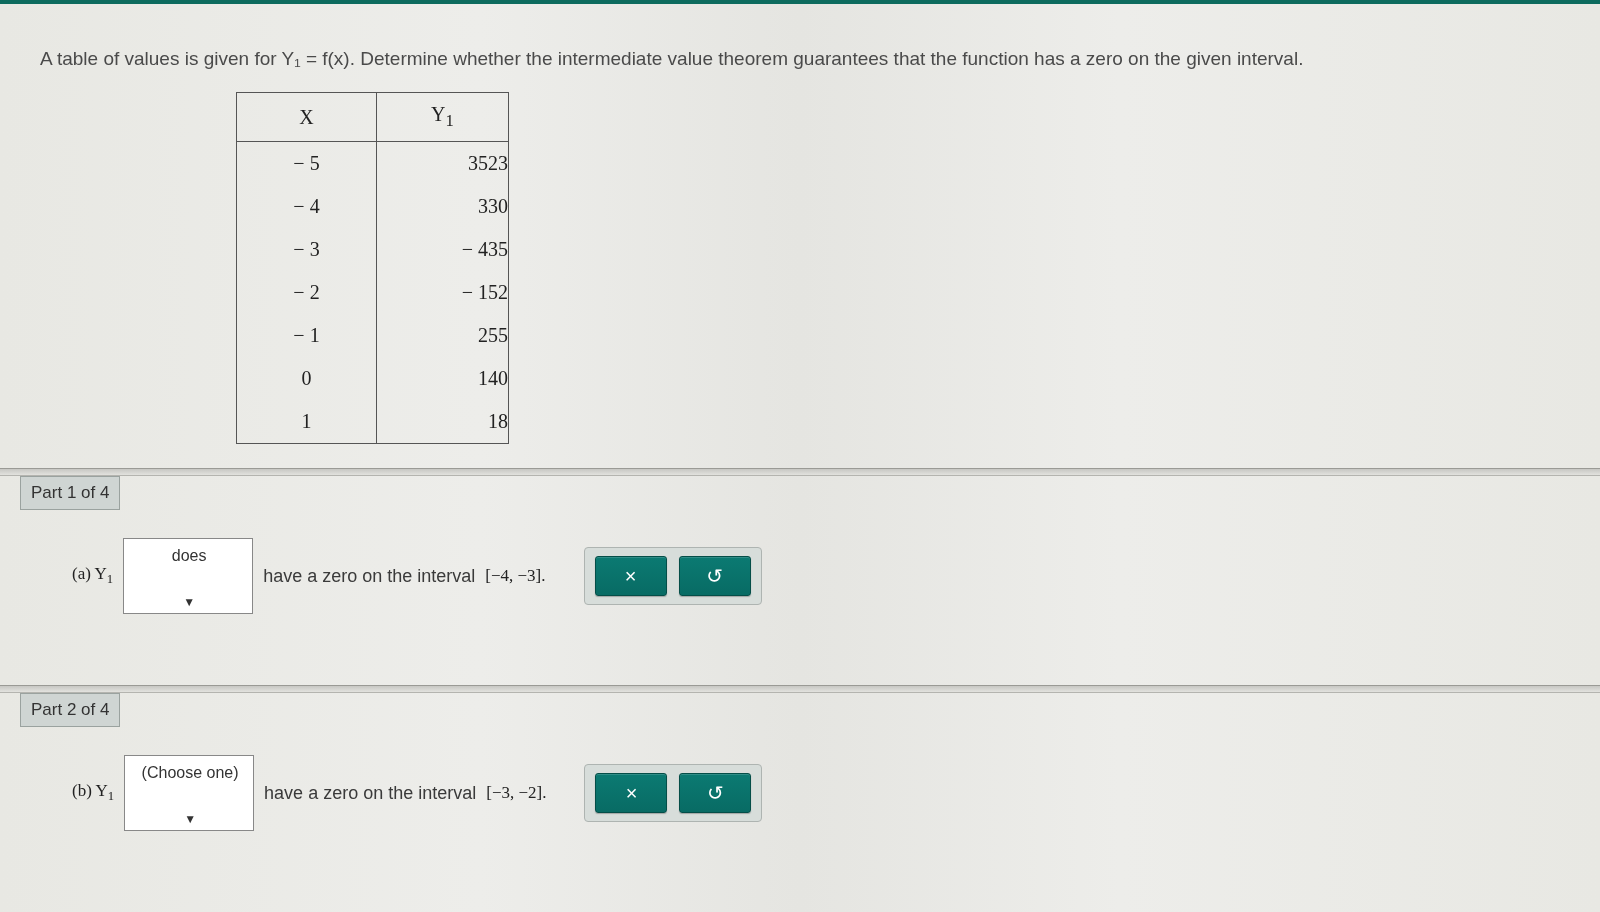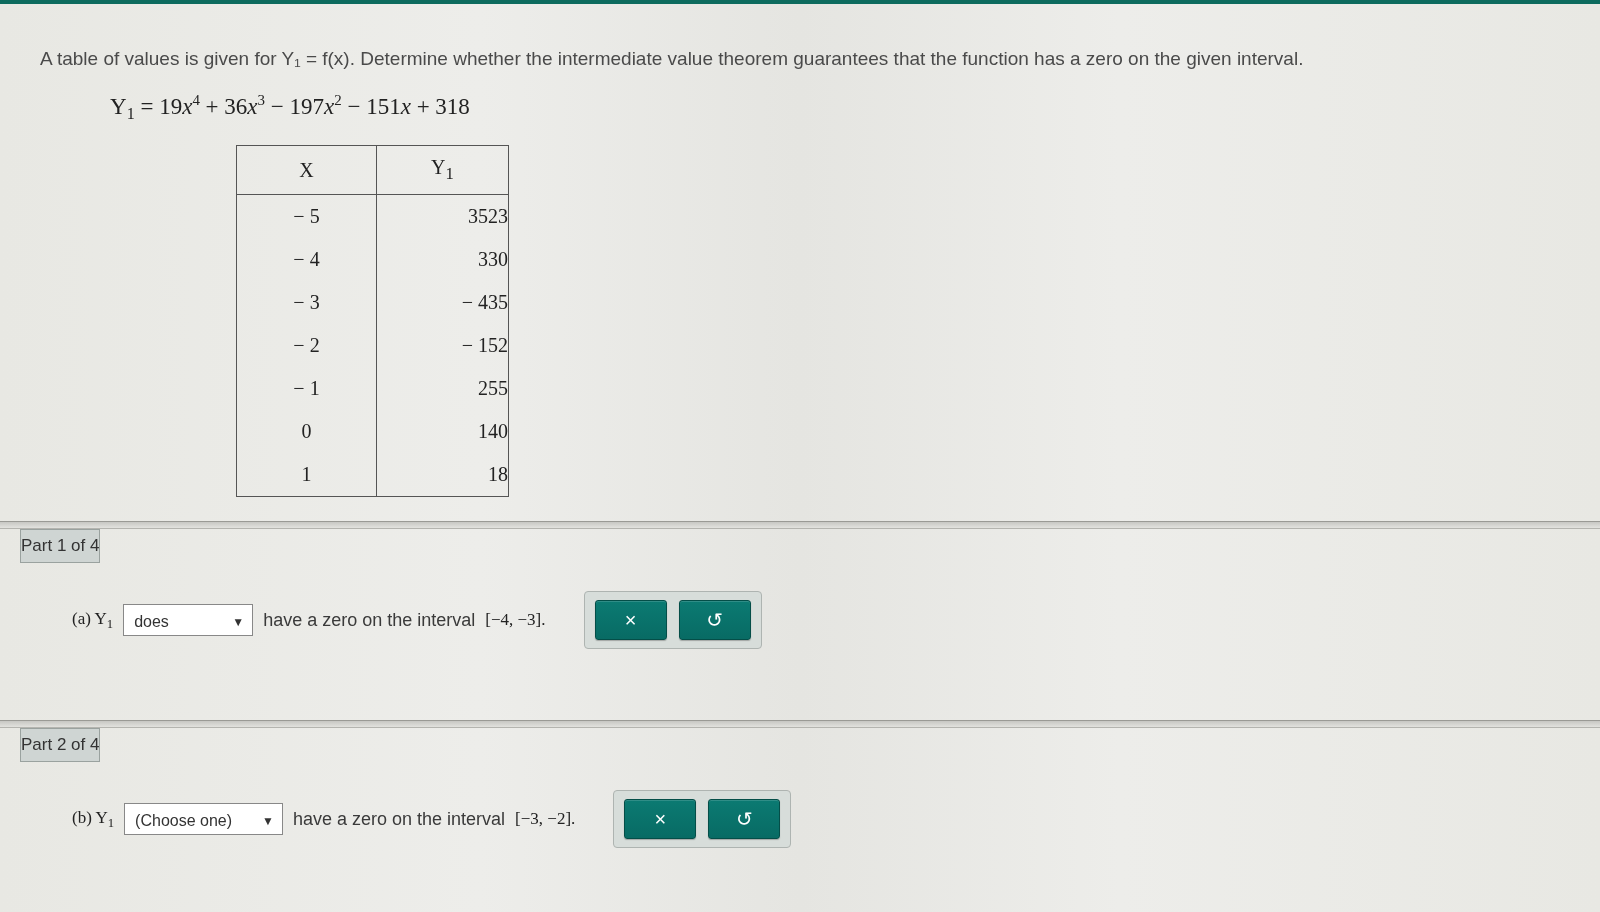--- a/index.html
+++ b/index.html
@@ -59,21 +59,21 @@
   table.data thead th { border-bottom: 1px solid #555; }
   table.data tbody td { border-top: none; border-bottom: none; }
   table.data tbody tr:last-child td { border-bottom: 1px solid #555; }
   table.data tbody td.col-x { border-right: 1px solid #555; }
   table.data tbody td.col-y { border-left: none; text-align: right; }
 
   .part-band {
     background: #cfd5d3;
     border: 1px solid #9aa29f;
     margin: 0 20px 0 20px;
-    padding: 6px 0;
+    padding: 6px 10px;
     font-size: 17px;
     color: #333;
     display: inline-block;
     border-radius: 0;
   }
   .part-sep {
     height: 8px;
     background: linear-gradient(180deg, #c7c7c3, #e2e2de);
     border-top: 1px solid #9a9a95;
     border-bottom: 1px solid #b4b4af;
@@ -100,20 +100,21 @@
     align-items: center;
     gap: 30px;
     background: #fff;
     border: 1px solid #888;
     padding: 8px 8px 4px 10px;
     font-size: 16px;
     color: #333;
     cursor: pointer;
     min-width: 130px;
     justify-content: space-between;
+    flex-direction: column;
   }
   .dropdown .caret {
     font-size: 12px;
     color: #333;
   }
   .btn-group {
     display: inline-flex;
     gap: 12px;
     margin-left: 28px;
     background: #d7ddda;
@@ -138,23 +139,20 @@
   }
   .part2 { margin-top: 21px; }
 </style>
 </head>
 <body>
 <div class="top-bar"></div>
 
 <div class="page">
   <div class="prompt">A table of values is given for Y₁ = f(x). Determine whether the intermediate value theorem guarantees that the function has a zero on the given interval.</div>
 
-  <div class="equation">
-    Y<sub>1</sub> = 19<i>x</i><sup>4</sup> + 36<i>x</i><sup>3</sup> − 197<i>x</i><sup>2</sup> − 151<i>x</i> + 318
-  </div>
 
   <div class="table-wrap">
     <table class="data">
       <thead>
         <tr>
           <th class="col-x">X</th>
           <th class="col-y">Y<sub>1</sub></th>
         </tr>
       </thead>
       <tbody>

